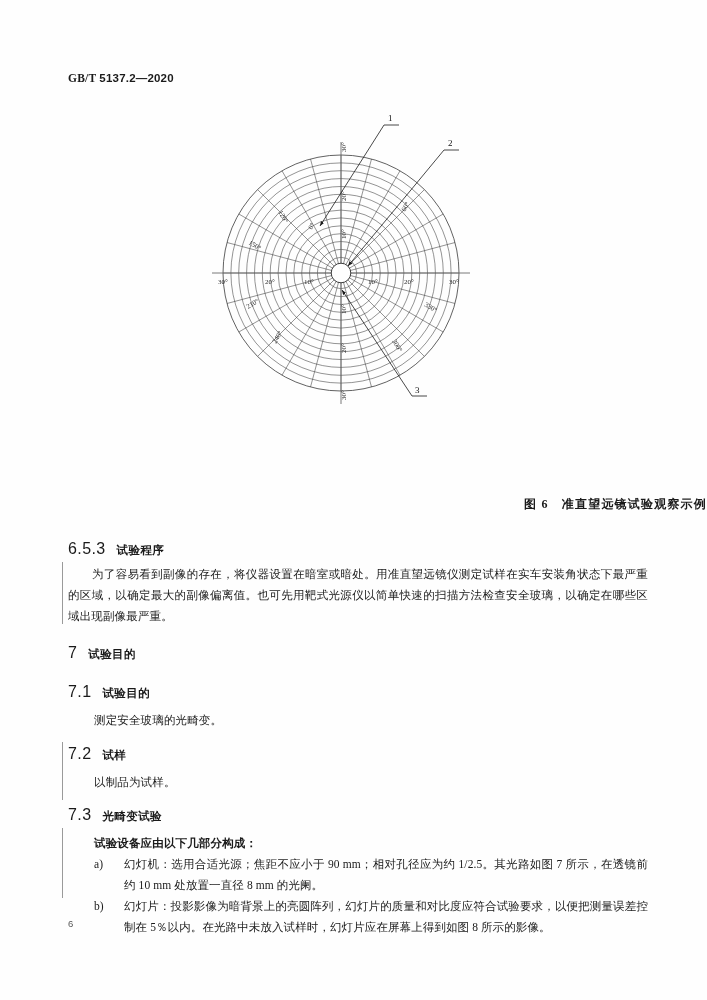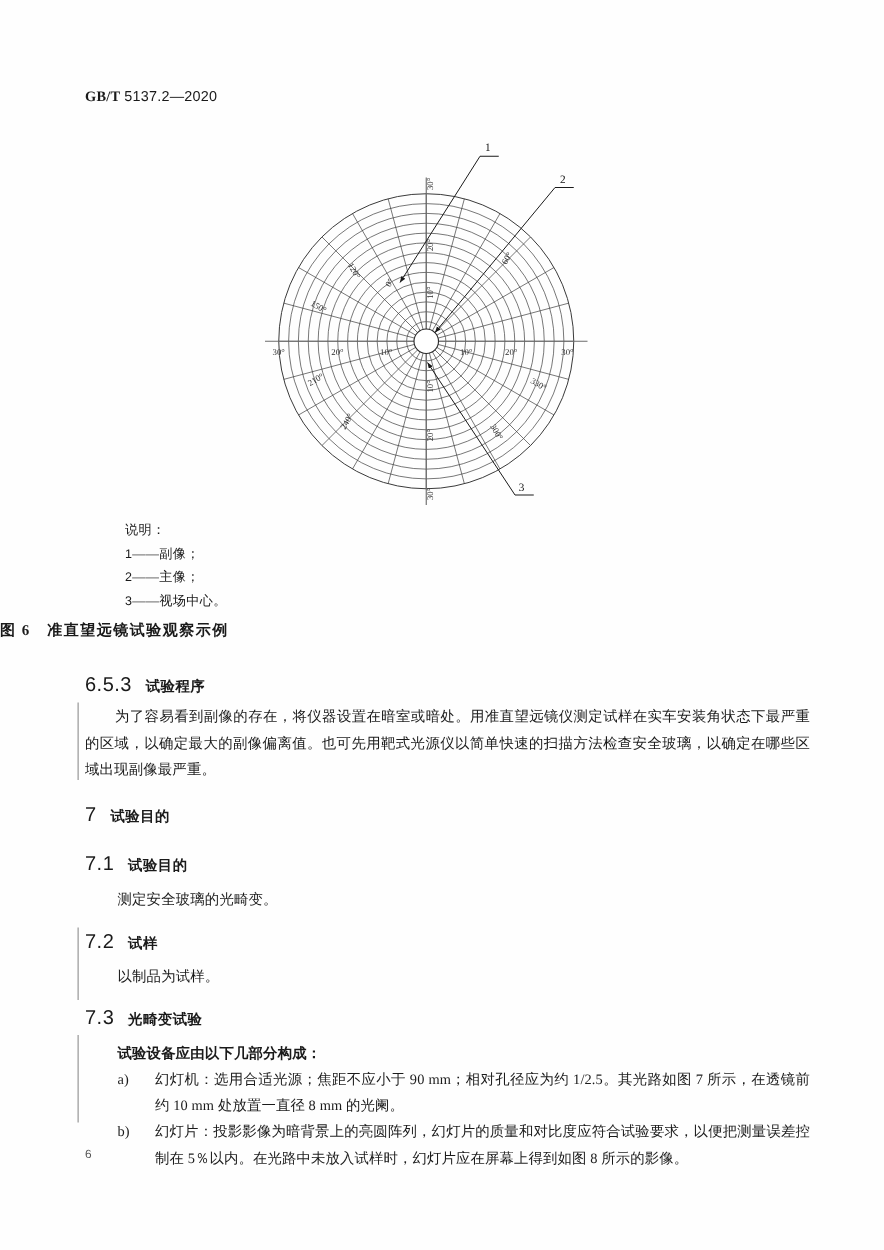--- a/index.html
+++ b/index.html
@@ -32,21 +32,21 @@
     font-size: 11.5px;
     letter-spacing: 0.2px;
     white-space: nowrap;
   }
   .header .std-prefix {
     font-family: "Liberation Serif", serif;
     font-weight: bold;
   }
   .header .std-num {
     font-family: "Liberation Sans", sans-serif;
-    font-weight: normal;
+    font-weight: bold;
   }
 
   
   .figure-wrap {
     position: absolute;
     top: 108px;
     left: 0;
     width: 707px;
     height: 300px;
   }
@@ -72,21 +72,21 @@
     font-family: "Liberation Sans", sans-serif;
     font-size: 10px;
   }
 
   
   .figure-caption {
     position: absolute;
     top: 496px;
     left: 0;
     width: 707px;
-    text-align: left;
+    text-align: right;
     font-size: 12px;
     font-weight: bold;
     letter-spacing: 1.2px;
   }
 
   
   .content {
     position: absolute;
     top: 540px;
     left: 68px;
@@ -280,32 +280,20 @@
       <line x1="248" y1="42" x2="152" y2="158" stroke="#1a1a1a" stroke-width="0.8" marker-end="url(#arrowhead)"></line>
       <line x1="248" y1="42" x2="263" y2="42" stroke="#1a1a1a" stroke-width="0.8"></line>
       <text class="leader-num" x="252" y="38">2</text>
 
       <line x1="216" y1="288" x2="146" y2="182" stroke="#1a1a1a" stroke-width="0.8" marker-end="url(#arrowhead)"></line>
       <line x1="216" y1="288" x2="231" y2="288" stroke="#1a1a1a" stroke-width="0.8"></line>
       <text class="leader-num" x="219" y="285">3</text>
     </svg>
   </div>
 
-  <div class="legend">
-    <div class="legend-title">说明：</div>
-    <div class="legend-item">
-      <span class="key">1</span><span>——</span><span>副像；</span>
-    </div>
-    <div class="legend-item">
-      <span class="key">2</span><span>——</span><span>主像；</span>
-    </div>
-    <div class="legend-item">
-      <span class="key">3</span><span>——</span><span>视场中心。</span>
-    </div>
-  </div>
 
   <div class="figure-caption">图 6　准直望远镜试验观察示例</div>
 
   <div class="content">
 
     <div class="h3 sec-65-3">
       <span class="numpart">6.5.3</span><span class="titlepart">试验程序</span>
     </div>
     <p class="para indent p-65-3">为了容易看到副像的存在，将仪器设置在暗室或暗处。用准直望远镜仪测定试样在实车安装角状态下最严重的区域，以确定最大的副像偏离值。也可先用靶式光源仪以简单快速的扫描方法检查安全玻璃，以确定在哪些区域出现副像最严重。</p>
 

